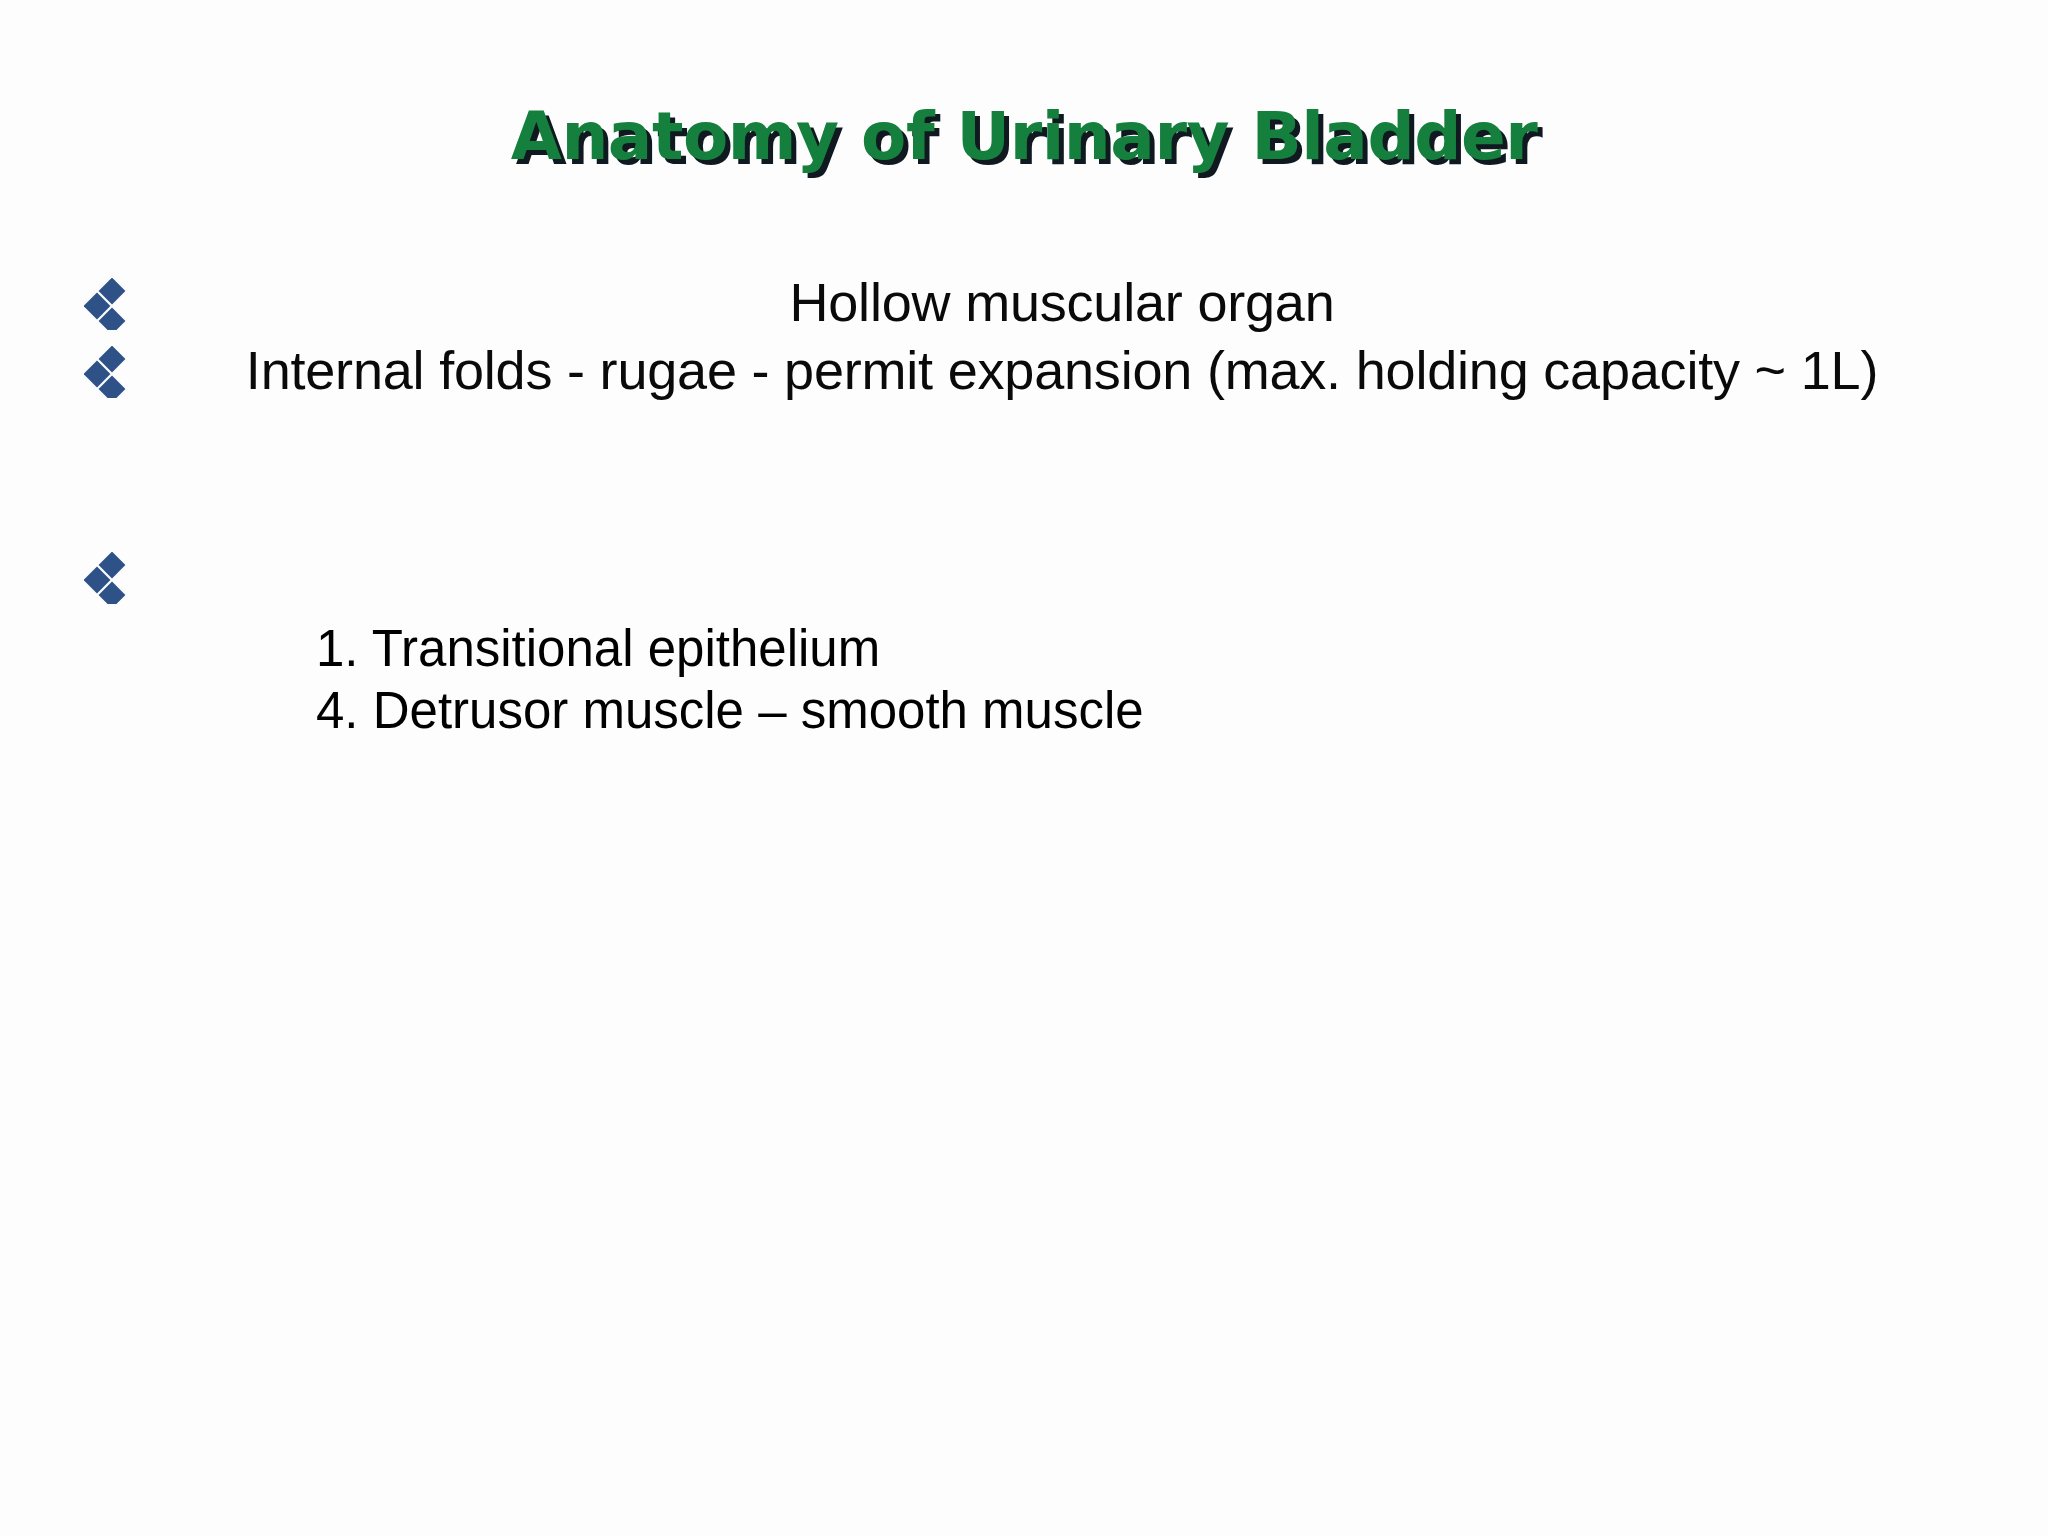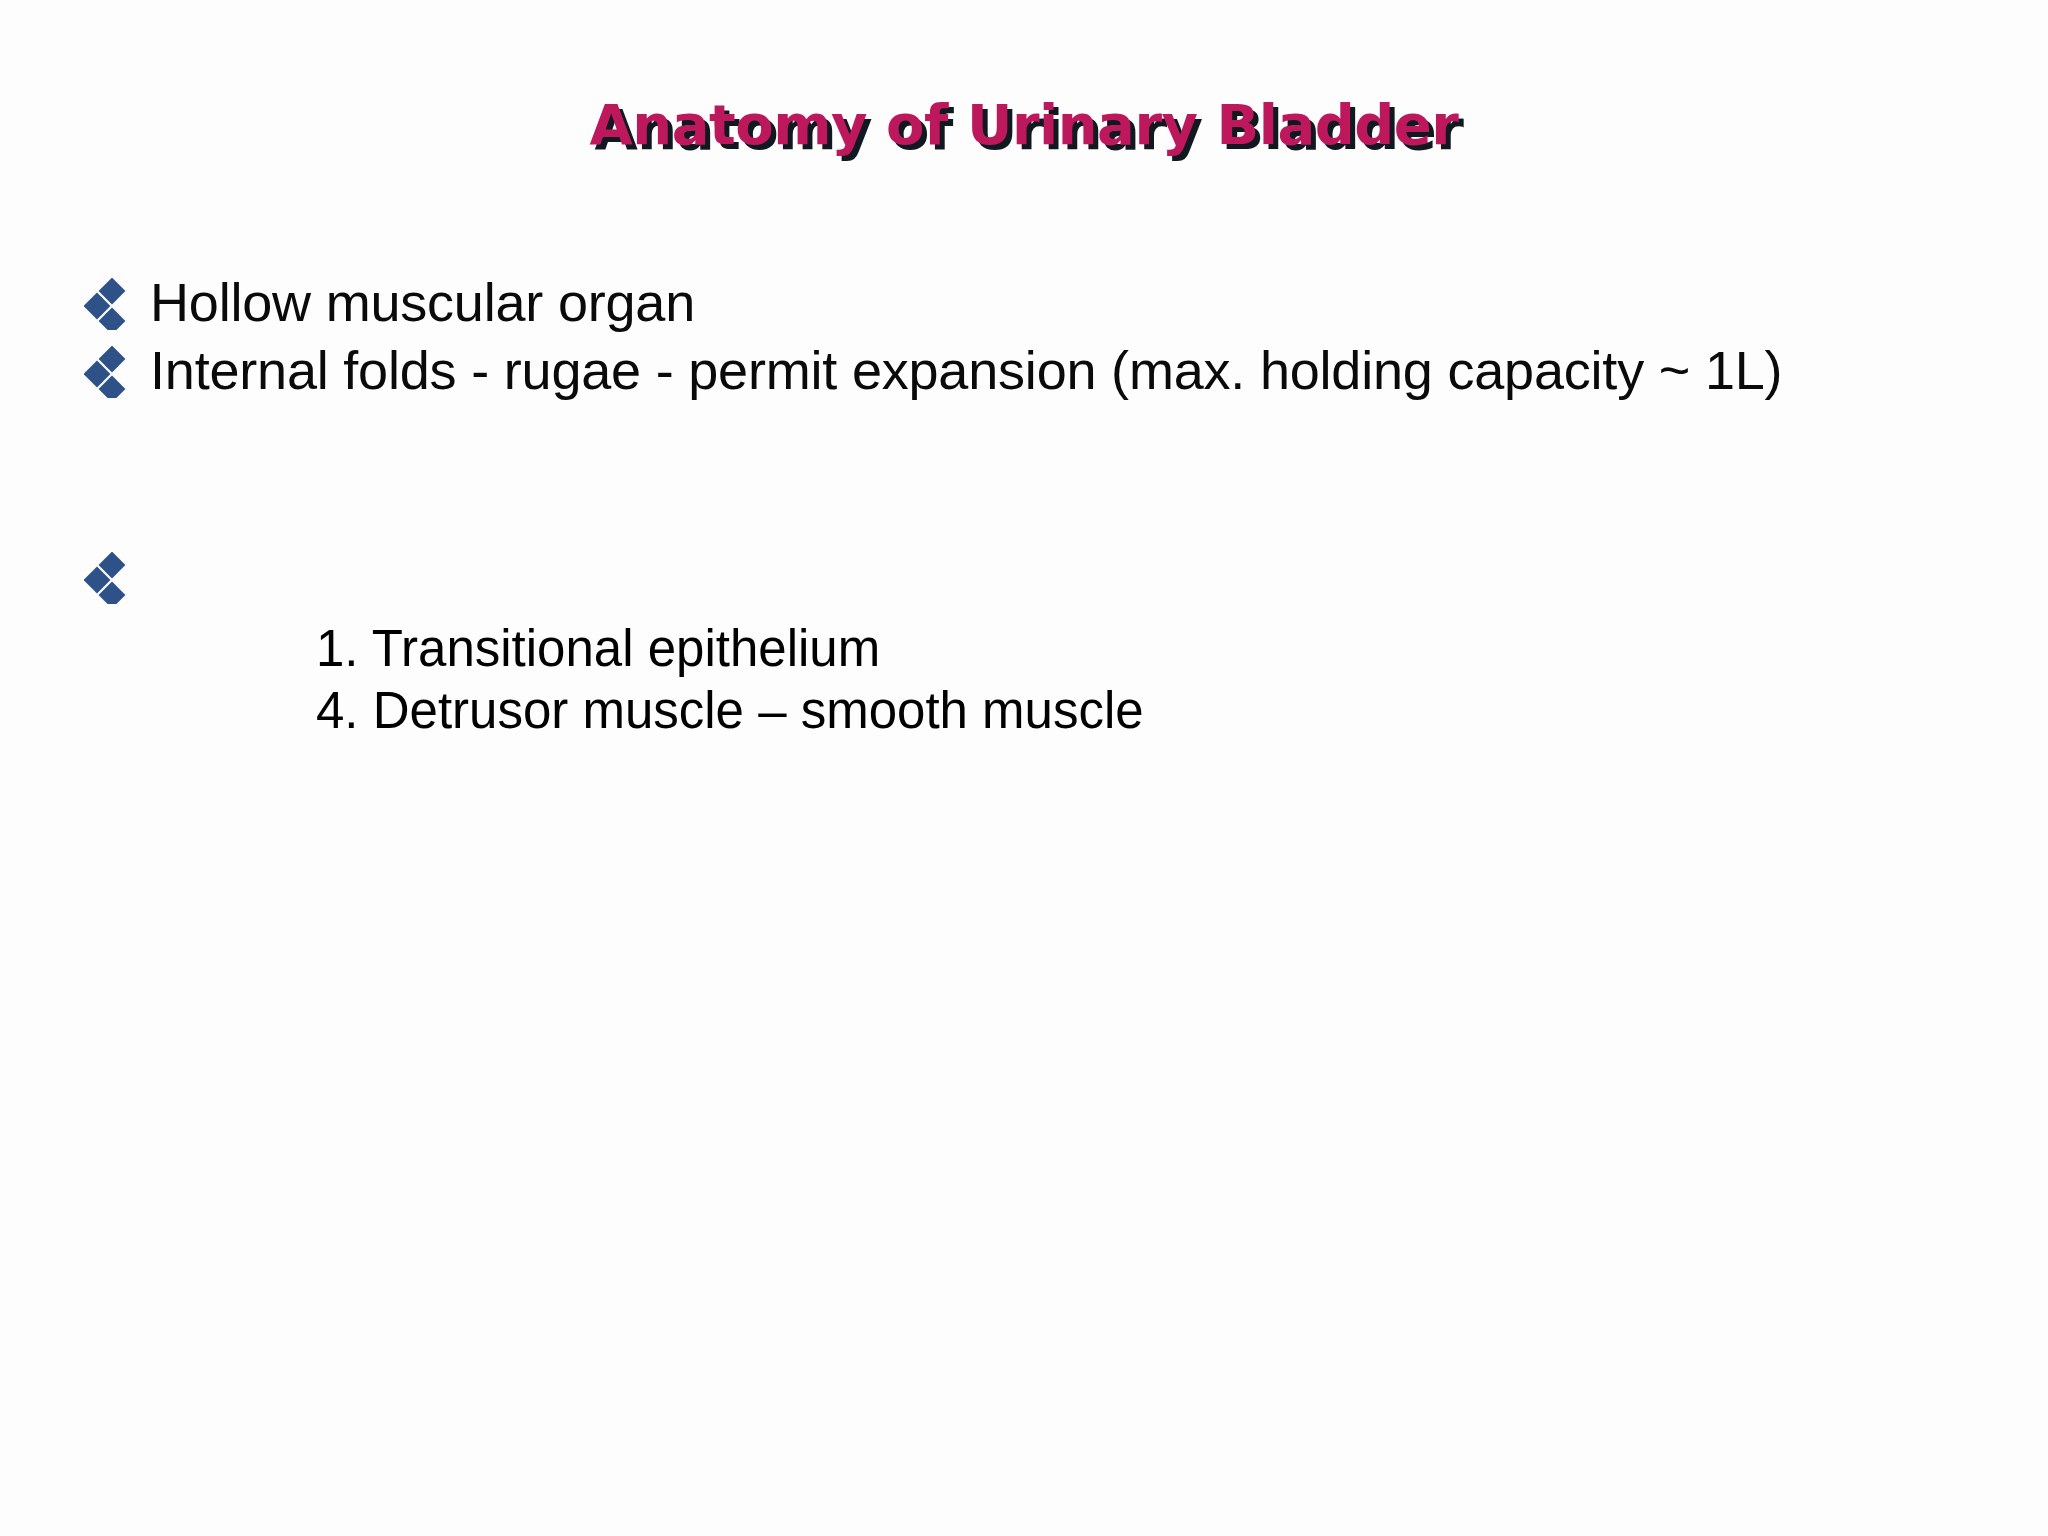--- a/index.html
+++ b/index.html
@@ -24,43 +24,44 @@
 
   
   #slide-title {
     position: absolute;
     top: 58px;
     left: 0;
     width: 2048px;
     text-align: center;
     font-family: "DejaVu Sans", "Liberation Sans", sans-serif;
     font-weight: bold;
-    font-size: 56px;
+    font-size: 66px;
     line-height: 1.05;
     letter-spacing: -0.5px;
-    color: #be185d;
+    color: #15803d;
     text-shadow: 5px 5px 0px #101820;
     white-space: nowrap;
   }
 
   
   #body-content {
     position: absolute;
     top: 272px;
     left: 84px;
     width: 1890px;
   }
 
   .bullet-row {
     display: flex;
     align-items: flex-start;
     font-family: "Liberation Sans", "DejaVu Sans", sans-serif;
     font-size: 54px;
     line-height: 1.12;
     color: #0a0a0a;
+    text-align: center;
   }
 
   .bullet-marker {
     flex: 0 0 auto;
     width: 66px;
     position: relative;
     height: 62px;
     margin-top: 6px;
   }
 

